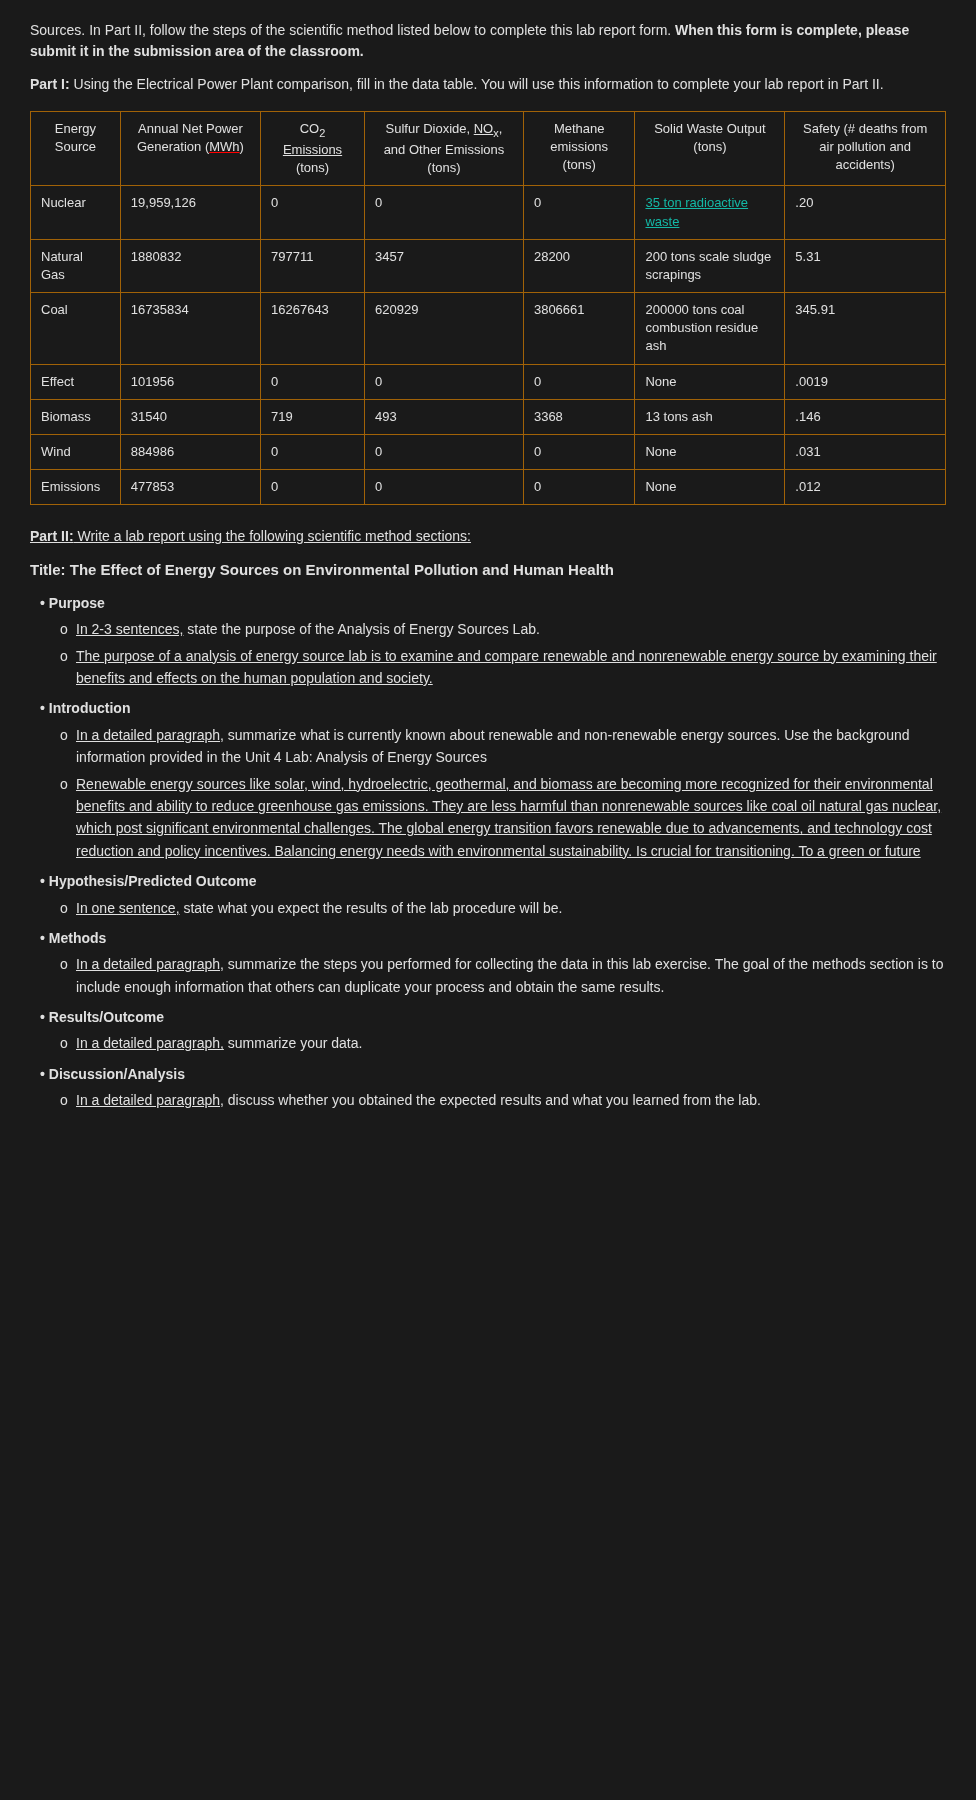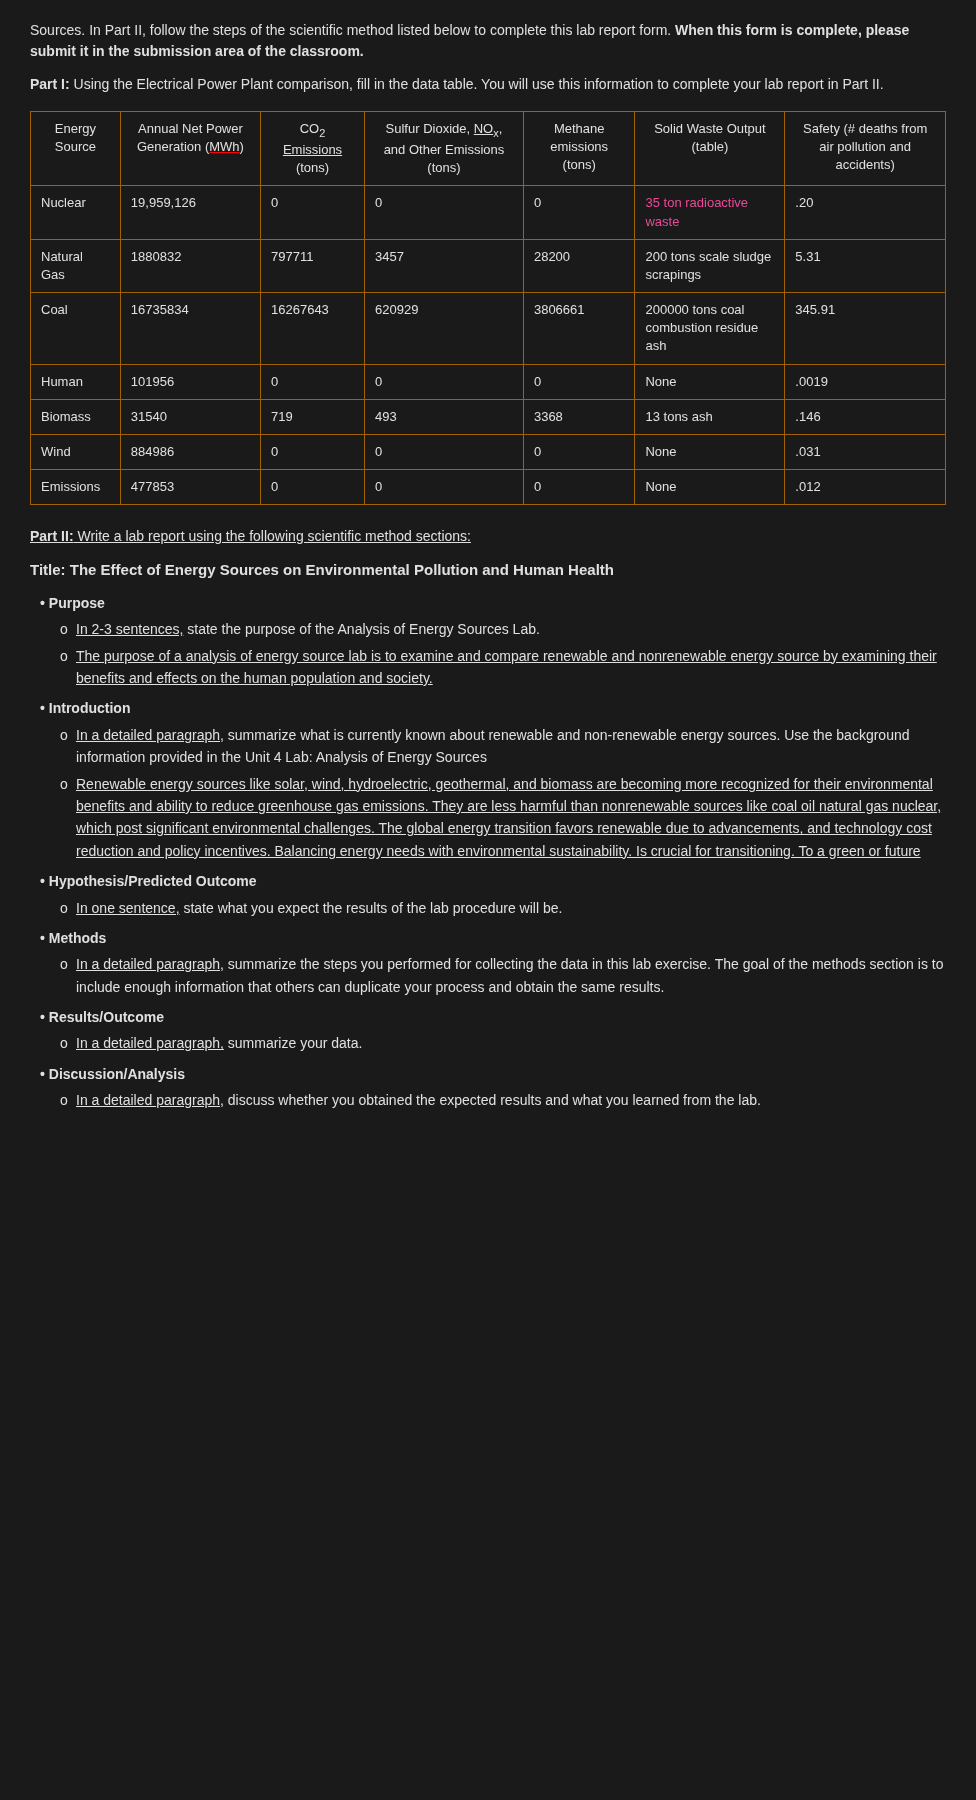--- a/index.html
+++ b/index.html
@@ -44,21 +44,22 @@
     .mwh-underline {
       text-decoration: underline;
       text-decoration-style: solid;
       text-decoration-color: red;
     }
     .co2-sub { font-size: 11px; vertical-align: sub; }
     .nox-underline {
       text-decoration: underline;
     }
     .nuclear-link {
-      color: #ec4899;
+      color: #14b8a6;
+      text-decoration: underline;
       text-align: center;
     }
     .part-ii-section {
       margin-top: 10px;
       line-height: 1.6;
     }
     .part-ii-title {
       font-weight: bold;
       margin-bottom: 10px;
       font-size: 15px;
@@ -106,21 +107,21 @@
 </div>
 
 <table>
   <thead>
     <tr>
       <th class="col-header">Energy Source</th>
       <th class="col-header">Annual Net Power Generation (<span class="mwh-underline">MWh</span>)</th>
       <th class="col-header">CO<span class="co2-sub">2</span> <span class="underline-text">Emissions</span> (tons)</th>
       <th class="col-header">Sulfur Dioxide, <span class="nox-underline">NO</span><span class="co2-sub">x</span>, and Other Emissions (tons)</th>
       <th class="col-header">Methane emissions (tons)</th>
-      <th class="col-header">Solid Waste Output (table)</th>
+      <th class="col-header">Solid Waste Output (tons)</th>
       <th class="col-header">Safety (# deaths from air pollution and accidents)</th>
     </tr>
   </thead>
   <tbody id="table-body">
   <tr>
       <td>Nuclear</td>
       <td>19,959,126</td>
       <td>0</td>
       <td>0</td>
       <td>0</td>
@@ -139,21 +140,21 @@
       <tr>
       <td>Coal</td>
       <td>16735834</td>
       <td>16267643</td>
       <td>620929</td>
       <td>3806661</td>
       <td>200000 tons coal combustion residue ash</td>
       <td>345.91</td>
     </tr>
       <tr>
-      <td>Human</td>
+      <td>Effect</td>
       <td>101956</td>
       <td>0</td>
       <td>0</td>
       <td>0</td>
       <td>None</td>
       <td>.0019</td>
     </tr>
       <tr>
       <td>Biomass</td>
       <td>31540</td>

